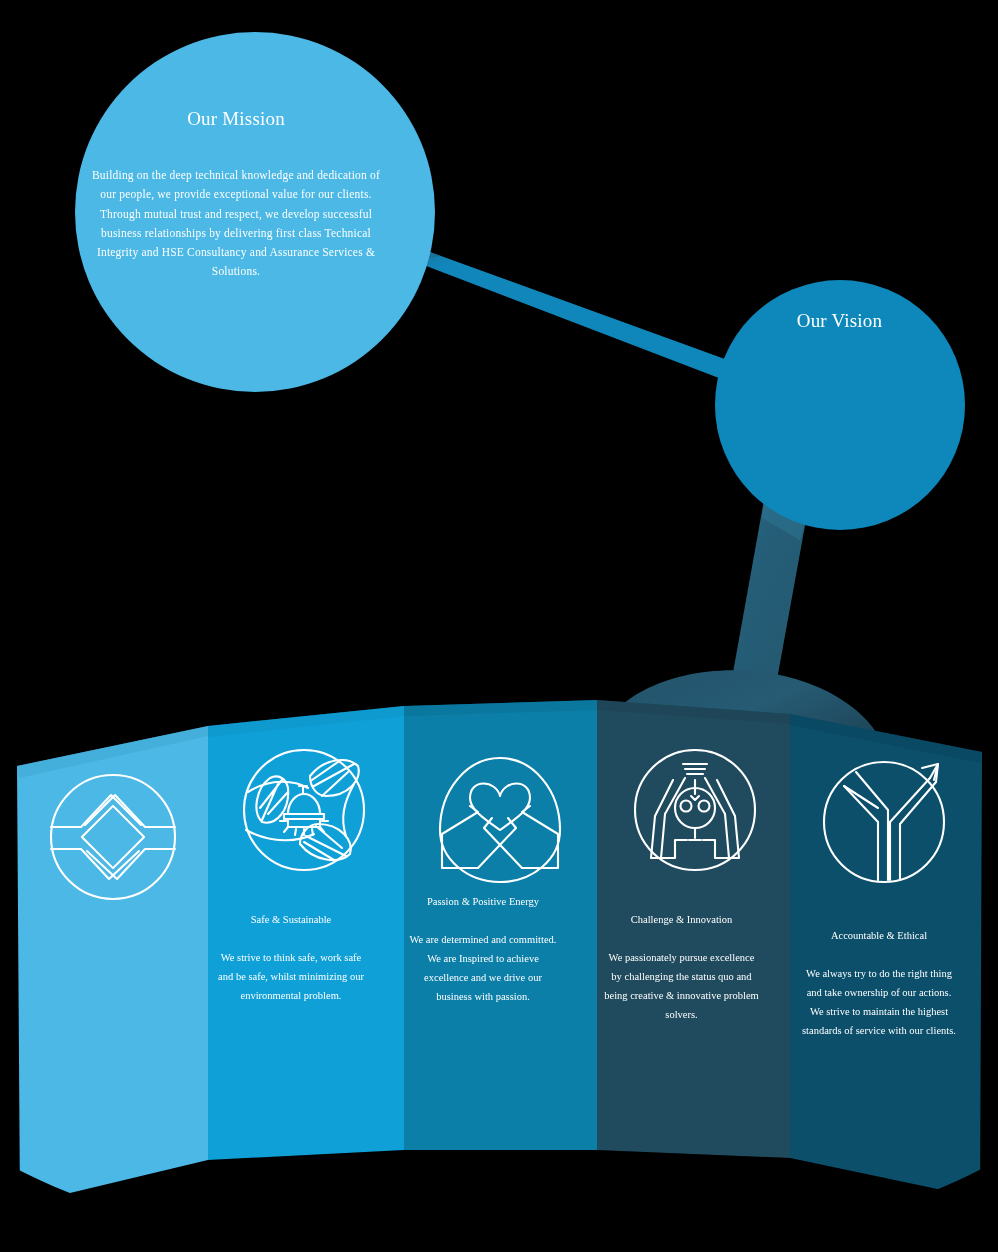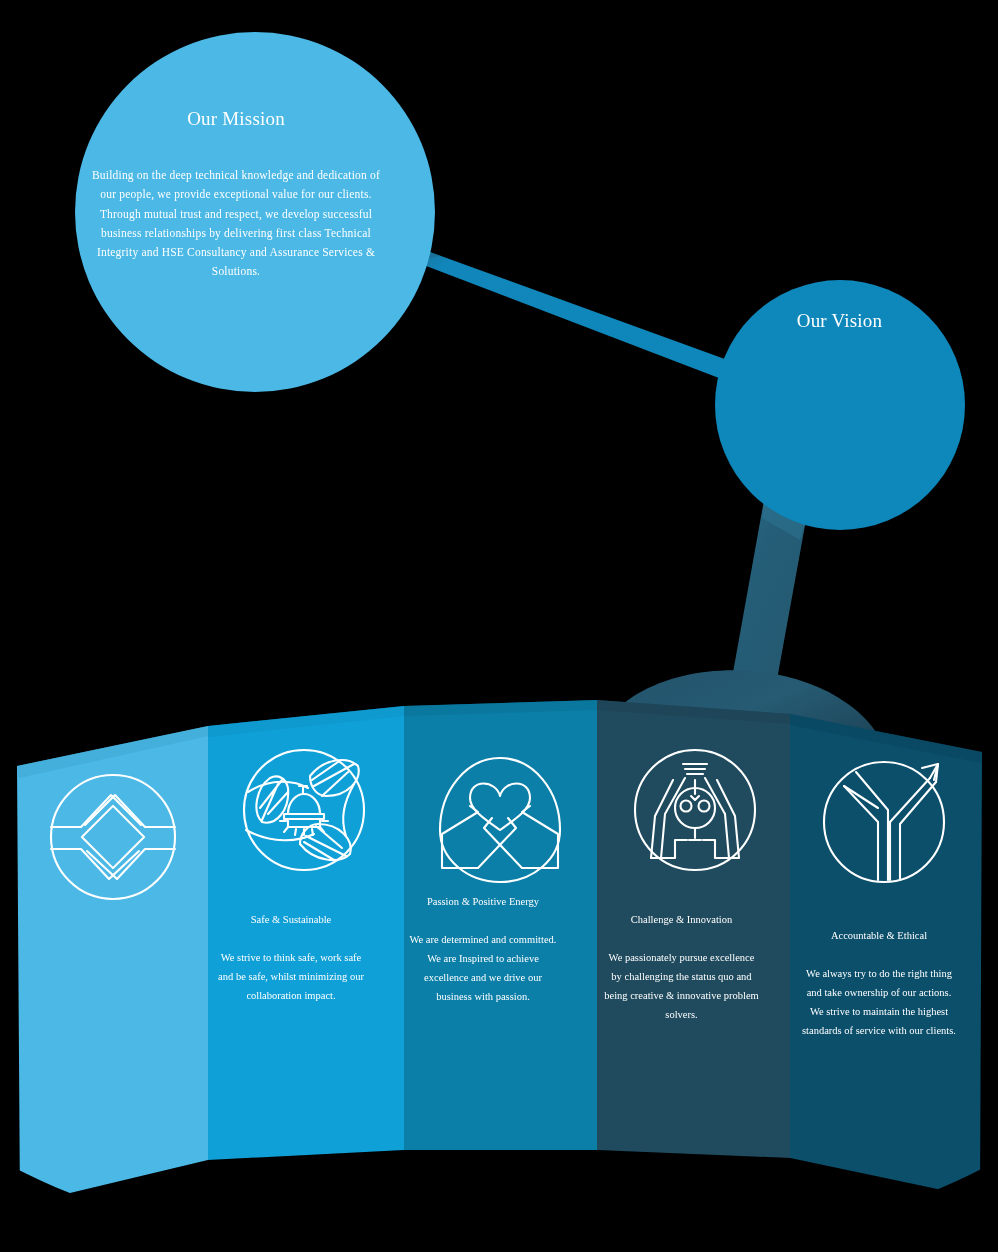--- a/index.html
+++ b/index.html
@@ -205,21 +205,21 @@
     <div class="circle-body">Building on the deep technical knowledge and dedication of our people, we provide exceptional value for our clients. Through mutual trust and respect, we develop successful business relationships by delivering first class Technical Integrity and HSE Consultancy and Assurance Services &amp; Solutions.</div>
   </div>
 
   <div class="circle-text" id="vision-text">
     <div class="circle-title">Our Vision</div>
   </div>
 
 
   <div class="panel-text" id="panel-text-1">
     <div class="panel-title">Safe &amp; Sustainable</div>
-    <div class="panel-body">We strive to think safe, work safe and be safe, whilst minimizing our collaboration impact.</div>
+    <div class="panel-body">We strive to think safe, work safe and be safe, whilst minimizing our environmental problem.</div>
   </div>
 
   <div class="panel-text" id="panel-text-2">
     <div class="panel-title">Passion &amp; Positive Energy</div>
     <div class="panel-body">We are determined and committed. We are Inspired to achieve excellence and we drive our business with passion.</div>
   </div>
 
   <div class="panel-text" id="panel-text-3">
     <div class="panel-title">Challenge &amp; Innovation</div>
     <div class="panel-body">We passionately pursue excellence by challenging the status quo and being creative &amp; innovative problem solvers.</div>

